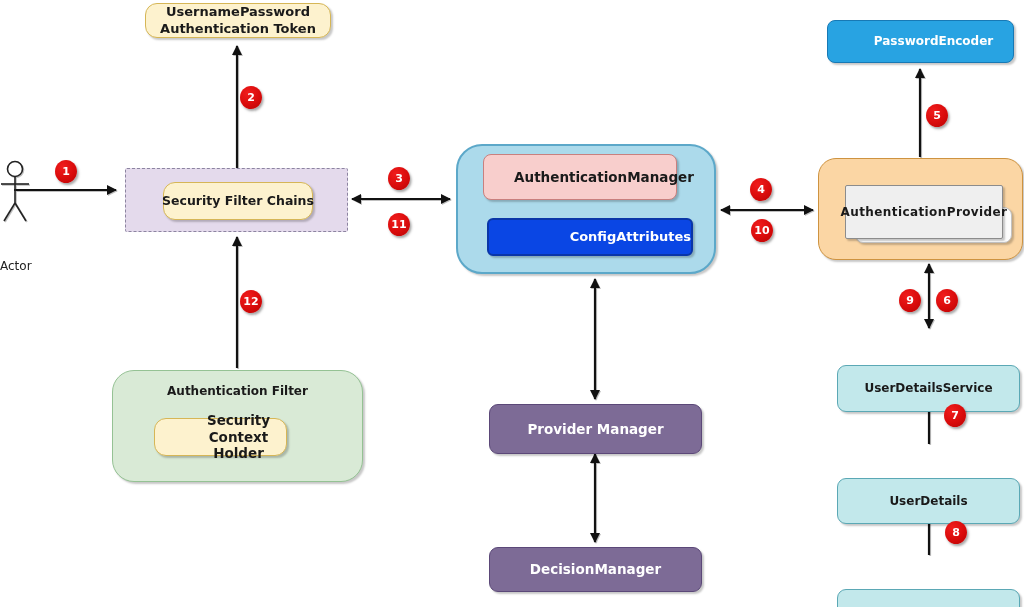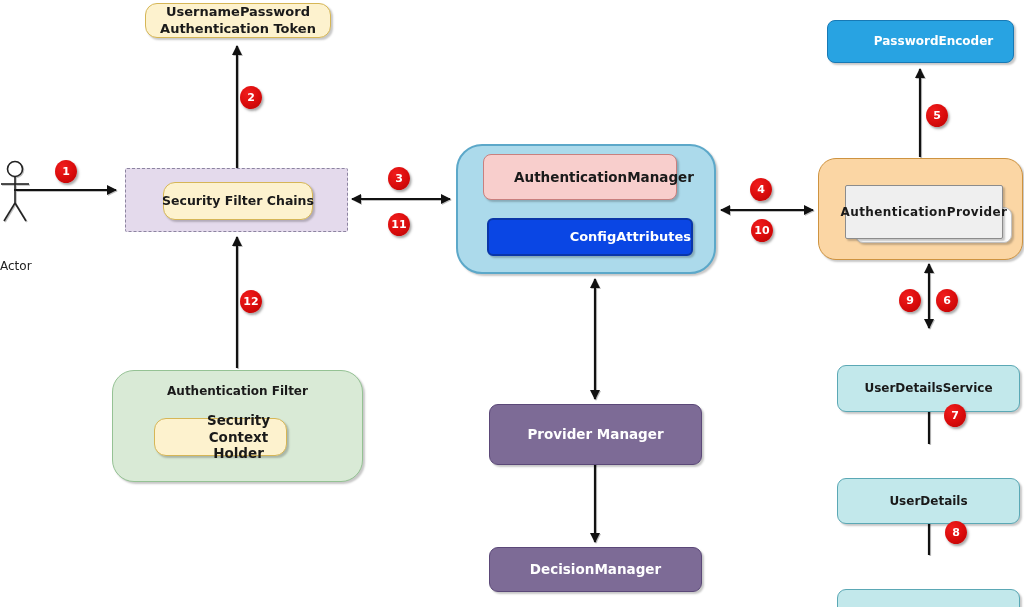--- a/index.html
+++ b/index.html
@@ -111,21 +111,21 @@
     <span class="lbl">User</span>
   </div>
 
   <div class="box green" style="left:112px;top:370px;width:251px;height:112px;">
     <span class="af-label">Authentication Filter</span>
   </div>
   <div class="box cream" style="left:154px;top:418px;width:133px;height:38px;font-size:13.5px;padding-left:36px;">
     <span class="lbl">Security Context Holder</span>
   </div>
 
-  <div class="box purple" style="left:489px;top:404px;width:213px;height:61px;">
+  <div class="box purple" style="left:489px;top:404px;width:213px;height:50px;">
     <span class="lbl">Provider Manager</span>
   </div>
   <div class="box purple" style="left:489px;top:547px;width:213px;height:45px;">
     <span class="lbl">DecisionManager</span>
   </div>
 
   <div class="badge" style="left:55px;top:160px;">1</div>
   <div class="badge" style="left:240px;top:86px;">2</div>
   <div class="badge" style="left:388px;top:167px;">3</div>
   <div class="badge" style="left:750px;top:178px;">4</div>

